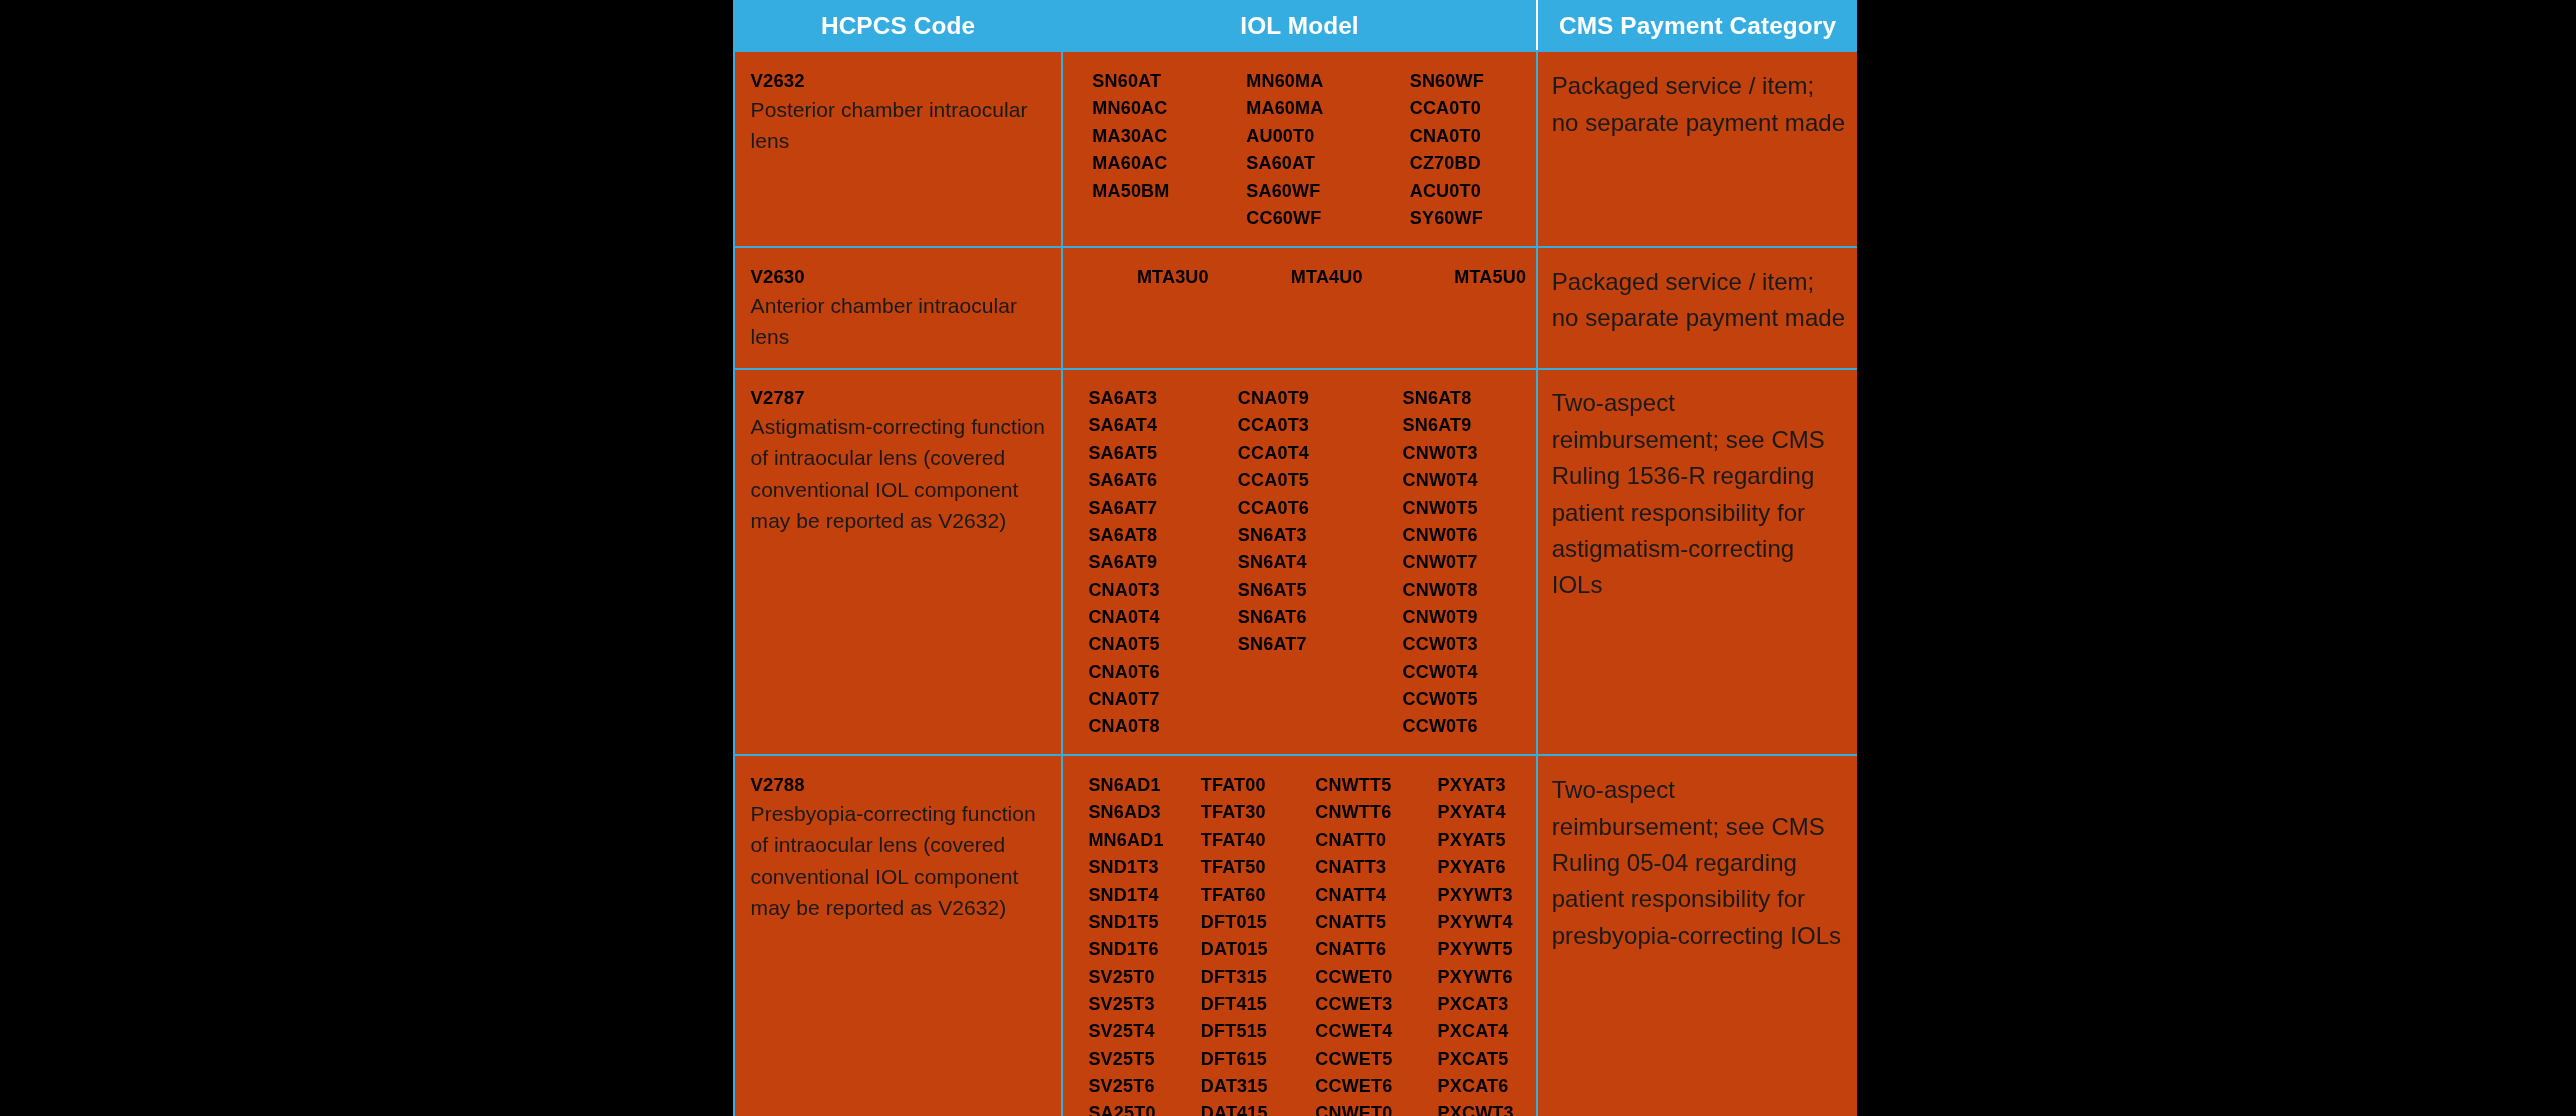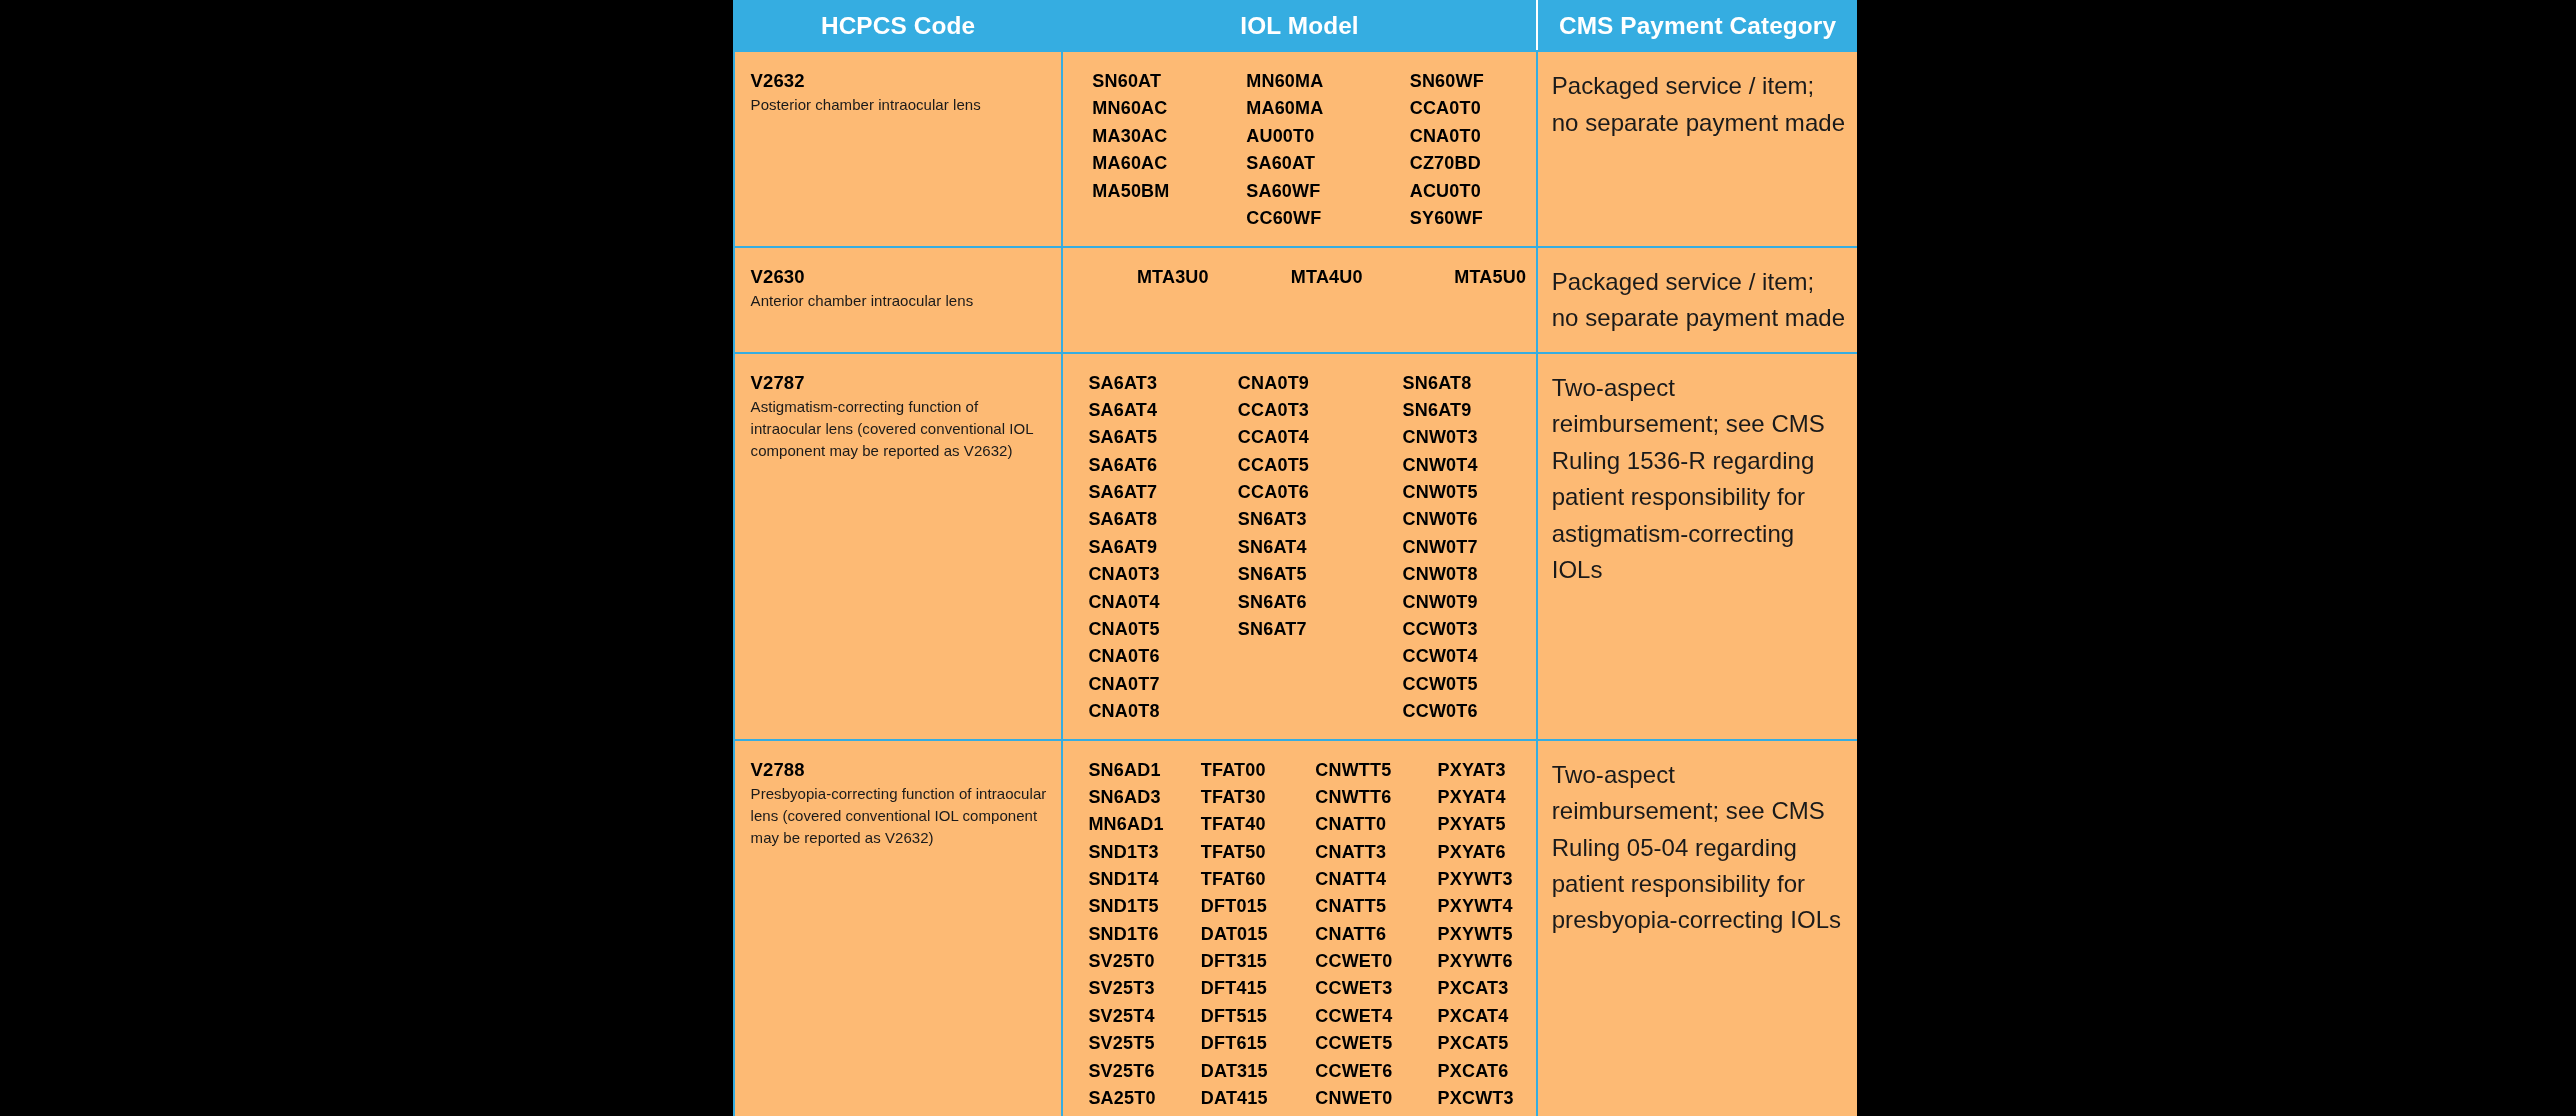--- a/index.html
+++ b/index.html
@@ -47,36 +47,36 @@
     text-align: center;
     padding: 9.8px 3.9px 10.7px 3.9px;
     border: 2px solid #35ade1;
     letter-spacing: 0.1px;
   }
   thead th.th-model { border-left: 2.9px solid #ffffff; border-right: 2.9px solid #ffffff; }
 
   tbody td {
     border: 2px solid #35ade1;
     vertical-align: top;
-    background: #fdba74;
+    background: #c2410c;
     padding: 0;
   }
   tbody td.hcpcs { padding: 15.6px 13.7px 15.6px 15.6px; }
   tbody td.models { padding: 15.6px 9.8px 13.7px 11.7px; }
   tbody td.cms { padding: 15.6px 11.7px 15.6px 13.7px; }
 
   .code {
     font-size: 18.5px;
     font-weight: bold;
     color: #000000;
     line-height: 1.42;
     letter-spacing: 0.1px;
   }
   .desc {
-    font-size: 15px;
+    font-size: 21px;
     font-weight: normal;
     color: #1a1a1a;
     line-height: 1.48;
     letter-spacing: 0.05px;
   }
   .cms-text {
     font-size: 24px;
     color: #1a1a1a;
     line-height: 1.52;
     letter-spacing: 0.05px;

